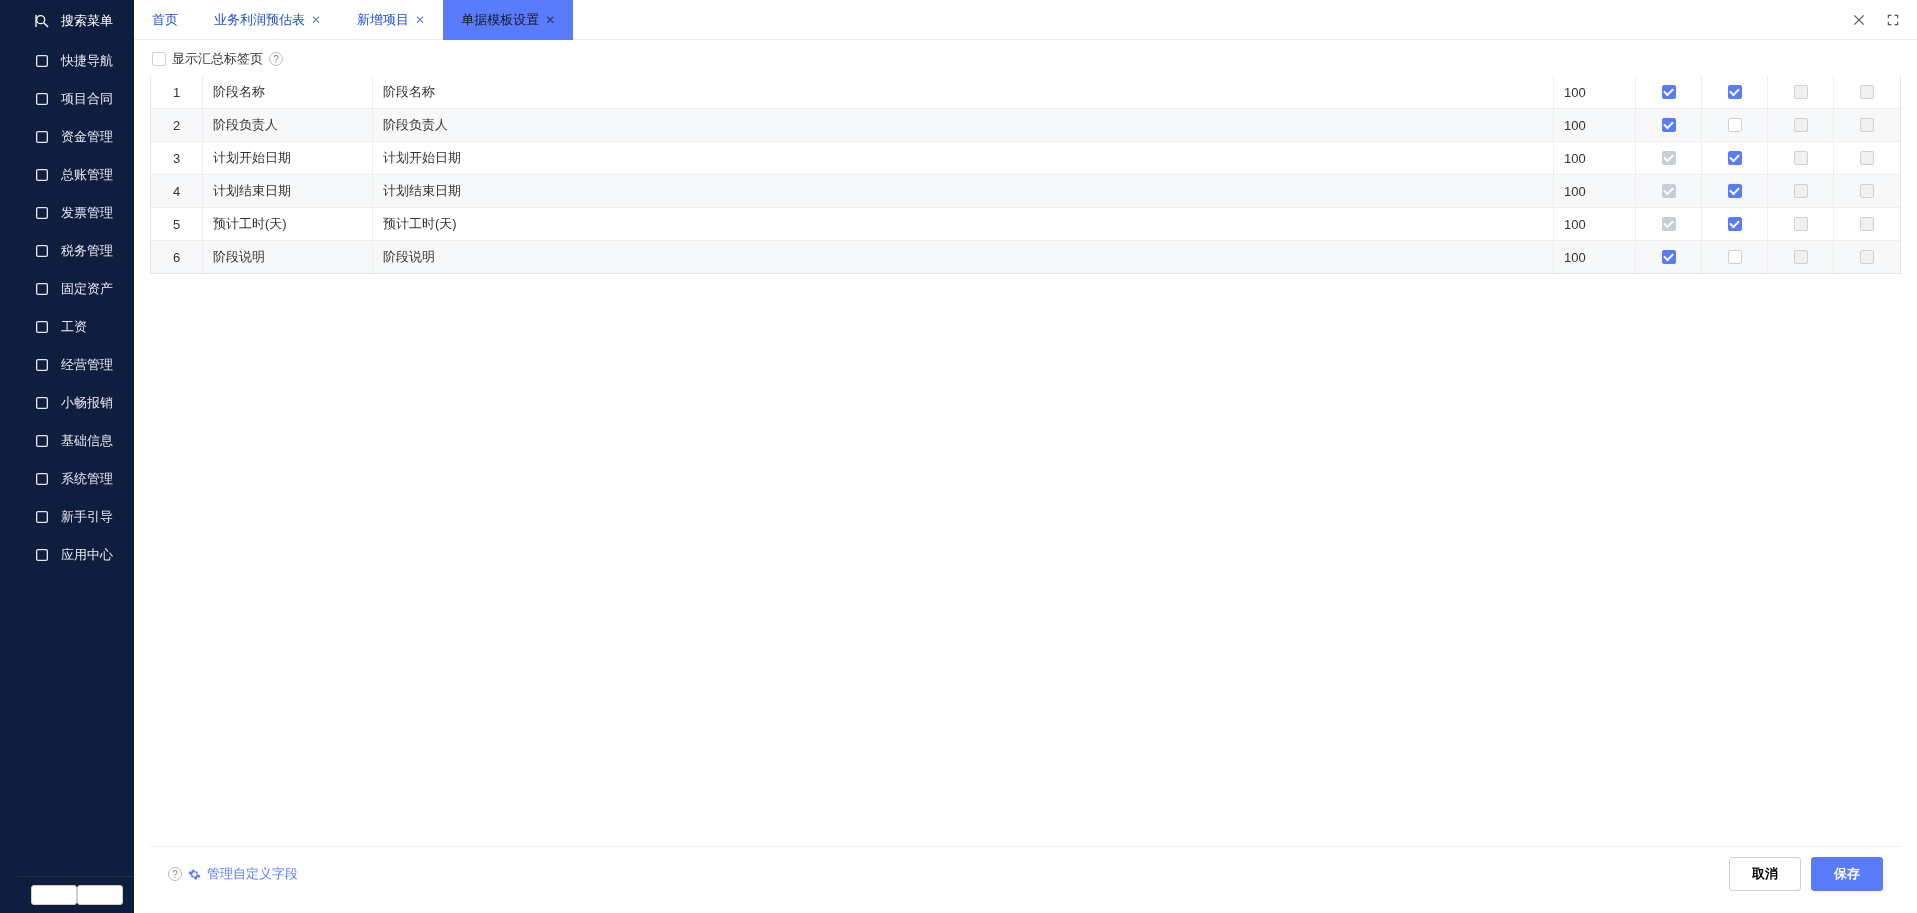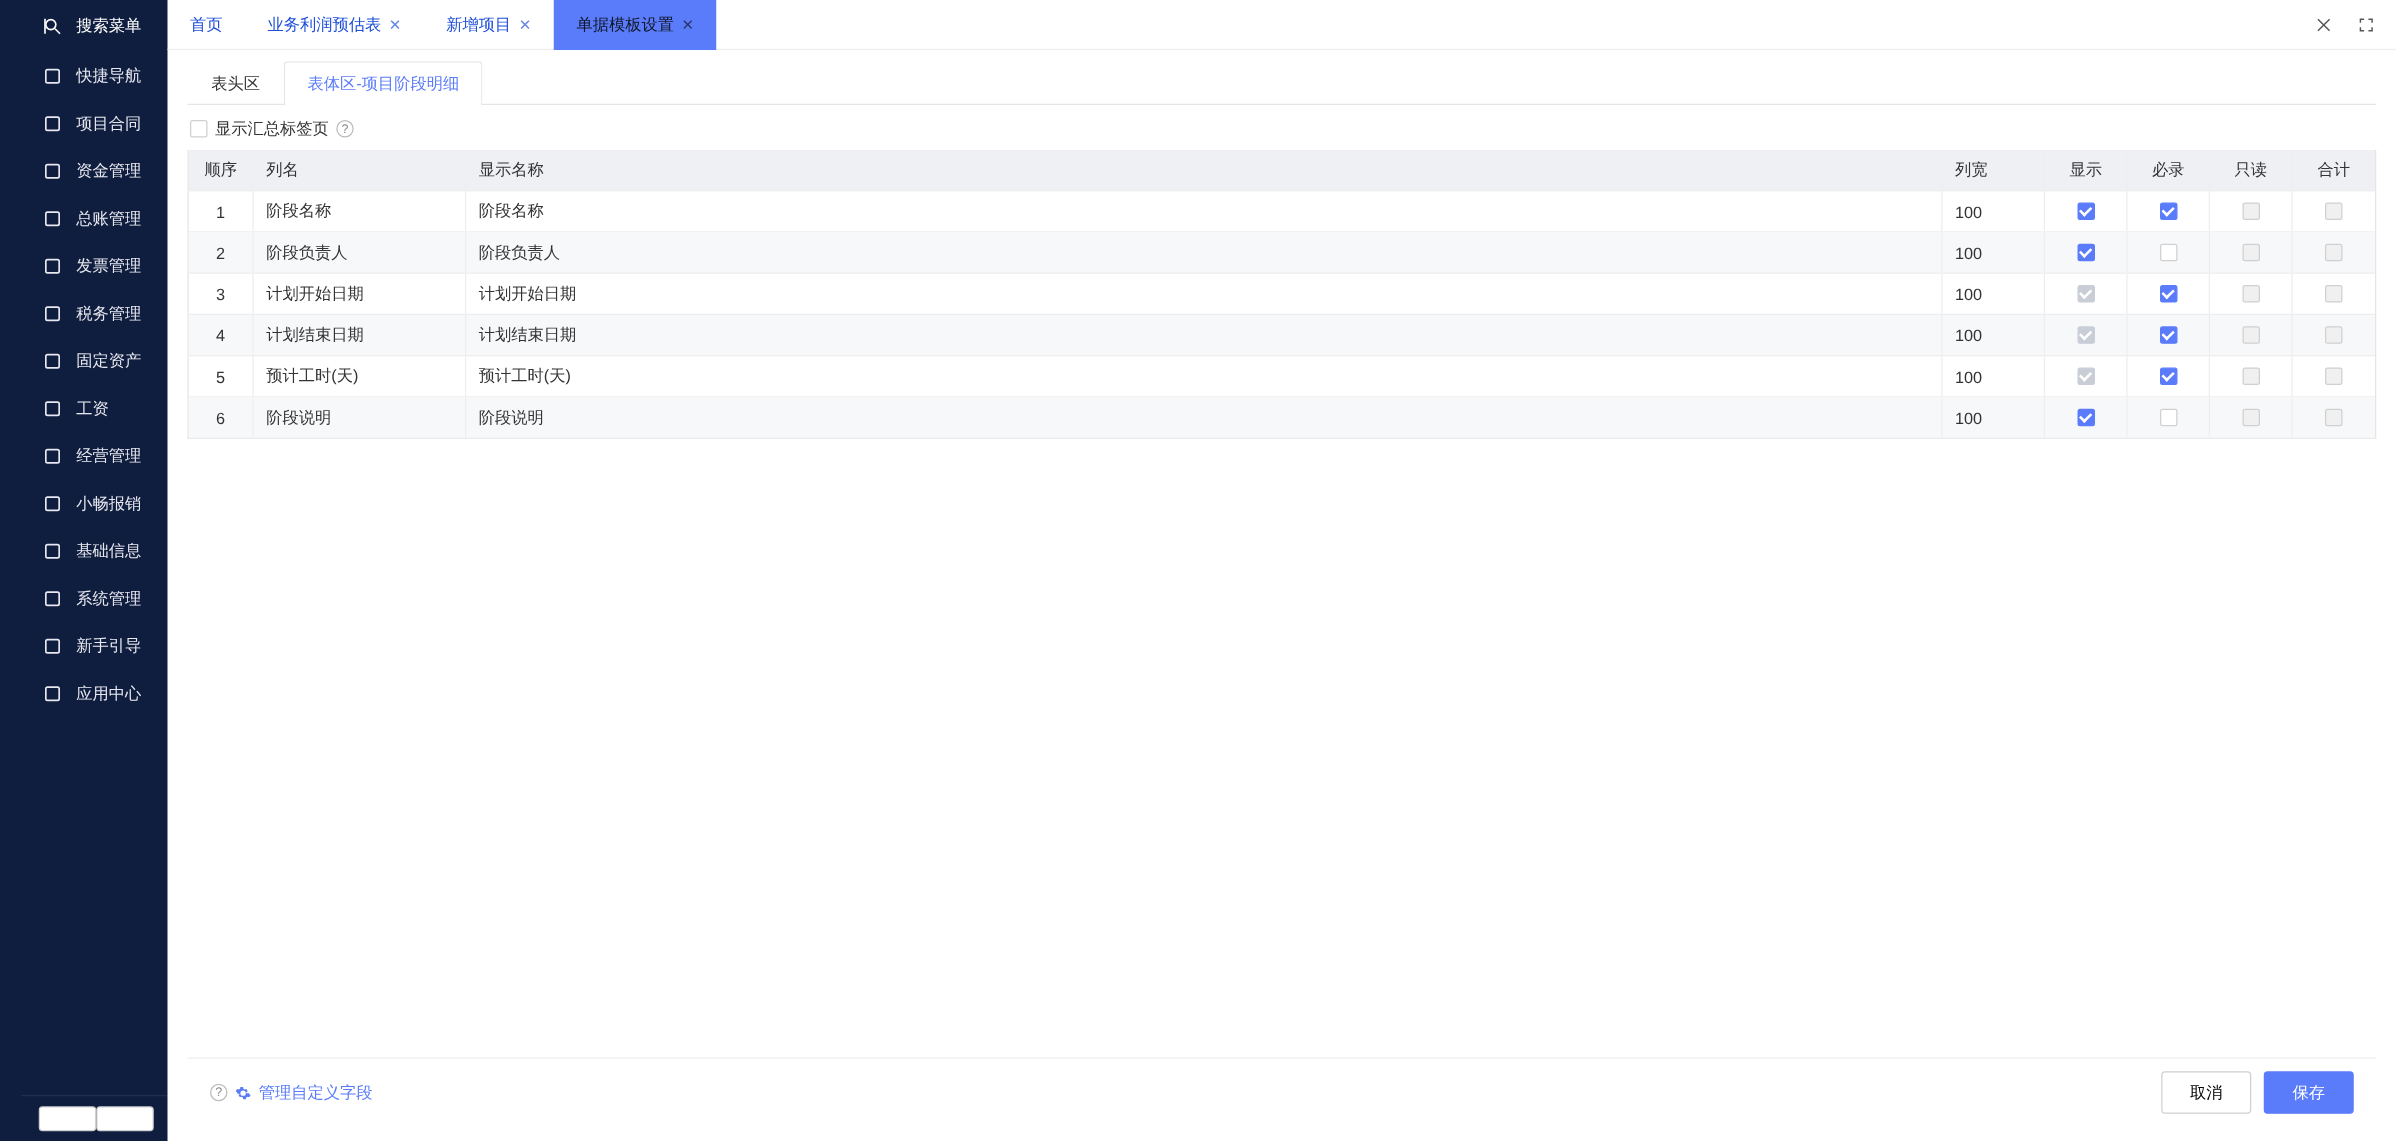--- a/index.html
+++ b/index.html
@@ -67,21 +67,21 @@
 .chk.disabled.checked { background: #c9cdd6; border-color: #c9cdd6; }
 .chk.disabled.checked::after { border-color: #fff; }
 
 
 .footer { display: flex; align-items: center; justify-content: space-between; padding: 10px 18px; border-top: 1px solid #eee; margin: 0 16px 12px 16px; }
 .footer-left { display: flex; align-items: center; gap: 6px; color: #5b7cfa; font-size: 13px; }
 .footer-left .help { width: 14px; height: 14px; border: 1px solid #bbb; border-radius: 50%; display: inline-flex; align-items: center; justify-content: center; font-size: 10px; color: #888; cursor: pointer; }
 .footer-left a { color: #5b7cfa; text-decoration: none; cursor: pointer; }
 .footer-left .gear { color: #5b7cfa; display: inline-flex; }
 .footer-right { display: flex; gap: 10px; }
-.btn { padding: 7px 22px; border-radius: 3px; font-size: 13px; cursor: pointer; border: 1px solid #d0d0d0; background: #fff; }
+.btn { padding: 7px 22px; border-radius: 3px; font-size: 13px; cursor: pointer; border: 1px solid #d0d0d0; background: #fff; font-weight: bold; }
 .btn.primary { background: #5b7cfa; border-color: #5b7cfa; color: #fff; }
 
 .spacer { flex: 1; }
 </style>
 </head>
 <body>
 
 <div class="app">
 
   <aside class="sidebar">
@@ -255,42 +255,28 @@
         <span class="act">
           <svg width="14" height="14" viewBox="0 0 24 24" fill="none" stroke="#555" stroke-width="2">
               <path d="M4 9V4h5M20 9V4h-5M4 15v5h5M20 15v5h-5"></path>
             </svg>
         </span>
       </div>
     </div>
 
     <div class="body">
 
-      <div class="inner-tabs" id="inner-tabs">
-          <div class="inner-tab">表头区</div>
-          <div class="inner-tab active">表体区-项目阶段明细</div>
-        </div>
 
       <div class="options-row">
         <span class="chk"></span>
         <span>显示汇总标签页</span>
         <span class="help">?</span>
       </div>
 
       <div class="table-wrap">
-        <div class="trow thead">
-          <div class="tcell c-order">顺序</div>
-          <div class="tcell c-colname">列名</div>
-          <div class="tcell c-display">显示名称</div>
-          <div class="tcell c-width">列宽</div>
-          <div class="tcell c-chk">显示</div>
-          <div class="tcell c-chk">必录</div>
-          <div class="tcell c-chk">只读</div>
-          <div class="tcell c-chk">合计</div>
-        </div>
         <div id="table-body">
             <div class="trow">
               <div class="tcell c-order">1</div>
               <div class="tcell c-colname">阶段名称</div>
               <div class="tcell c-display">阶段名称</div>
               <div class="tcell c-width">100</div>
               <div class="tcell c-chk">
                 <span class="chk checked"></span>
               </div>
               <div class="tcell c-chk">

